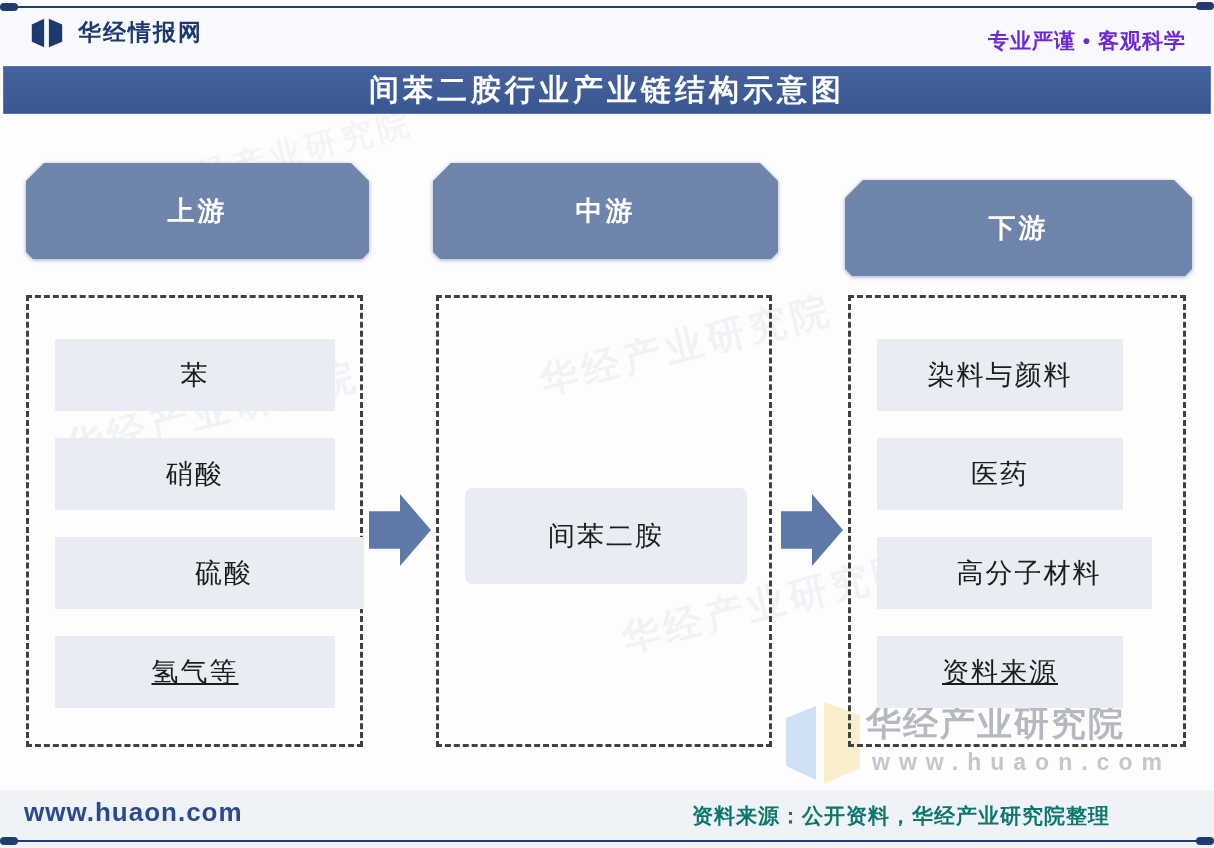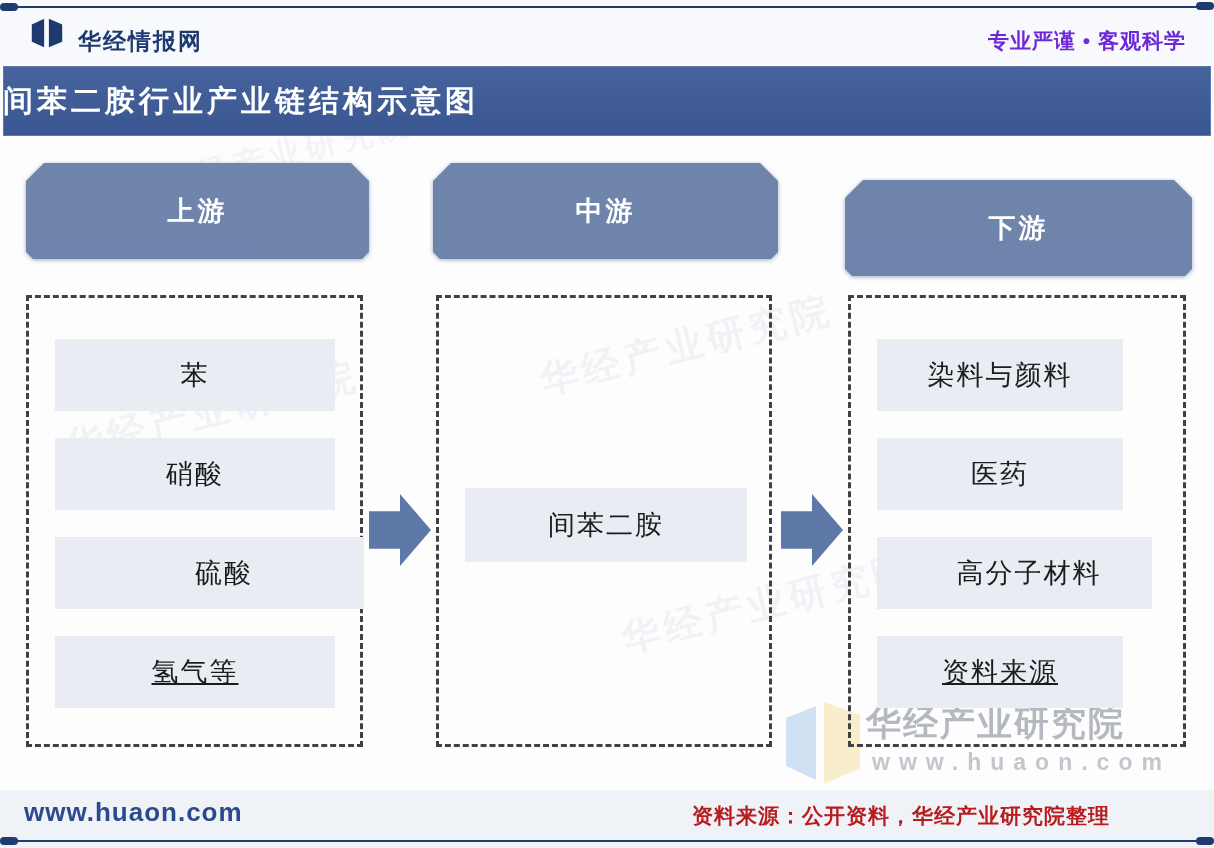--- a/index.html
+++ b/index.html
@@ -7,29 +7,29 @@
     position:relative; width:1214px; height:848px; margin:0 auto;
     background:#fdfdfe; overflow:hidden;
     font-family:"Liberation Sans","DejaVu Sans",sans-serif;
   }
   
   .topbar { position:absolute; top:0; left:0; right:0; height:64px; background:#f7f9fc; }
   .topline { position:absolute; top:6px; left:6px; right:6px; height:2px; background:#1e3c6e; }
   .linecap { position:absolute; width:18px; height:8px; border-radius:4px; background:#1e3c6e; }
   .cap-tl { top:3px; left:0; }
   .cap-tr { top:2px; right:0; }
-  .brand { position:absolute; left:28px; top:17px; display:flex; align-items:flex-end; gap:12px; }
+  .brand { position:absolute; left:28px; top:17px; display:flex; align-items:flex-start; gap:12px; }
   .brand-name { font-size:23px; font-weight:bold; color:#1d3a70; letter-spacing:2px; }
   .tagline { position:absolute; right:28px; top:27px; font-size:21px; font-weight:bold; color:#6d28d9; letter-spacing:1px; }
   
   .titlebar {
-    position:absolute; top:66px; left:3px; right:3px; height:70px;
+    position:absolute; top:66px; left:3px; right:3px; height:48px;
     background:linear-gradient(180deg,#47639e 0%,#3a5691 100%);
     box-shadow:inset 0 0 0 1px #5d77a8;
-    display:flex; align-items:center; justify-content:flex-start; z-index:2;
+    display:flex; align-items:center; justify-content:center; z-index:2;
   }
   .titlebar span { color:#ffffff; font-size:30px; font-weight:bold; letter-spacing:4px; }
   
   .colhead-wrap { position:absolute; top:163px; height:96px; filter:drop-shadow(0 1px 2px rgba(50,70,110,.45)); z-index:2; }
   .colhead {
     width:100%; height:100%; background:linear-gradient(180deg,#74899f22,#0000), #6e84ac;
     clip-path:polygon(18px 0, calc(100% - 18px) 0, 100% 18px, 100% calc(100% - 7px),
                       calc(100% - 7px) 100%, 7px 100%, 0 calc(100% - 7px), 0 18px);
     display:flex; align-items:center; justify-content:center;
     color:#fff; font-size:27px; font-weight:bold; letter-spacing:3px;
@@ -44,31 +44,31 @@
   .box-down{ left:848px; width:338px; }
   
   .item {
     position:absolute; height:72px; background:#e9edf3; z-index:2;
     display:flex; align-items:center; justify-content:center;
     font-size:27px; color:#1c1c1c; letter-spacing:2px;
   }
   .up-item   { left:55px;  width:280px; }
   .down-item { left:877px; width:246px; }
   .row1 { top:339px; } .row2 { top:438px; } .row3 { top:537px;padding-left:29px; } .row4 { top:636px;text-decoration:underline; }
-  .mid-item { left:465px; width:282px; top:488px; height:74px; }
+  .mid-item { left:465px; width:282px; top:488px; height:96px;border-radius:7px; }
   
   .arrow {
     position:absolute; top:494px; width:62px; height:72px; background:#5e79a7; z-index:2;
     clip-path:polygon(0 24%, 50% 24%, 50% 0, 100% 50%, 50% 100%, 50% 76%, 0 76%);
   }
   .arrow1 { left:369px; } .arrow2 { left:781px; }
   
   .footer { position:absolute; top:790px; left:0; right:0; bottom:0; background:#eff3f8; z-index:2; }
   .site { position:absolute; left:24px; top:7px; font-size:26px; font-weight:bold; color:#2b4a8e; letter-spacing:1px; }
-  .source { position:absolute; right:104px; top:12px; font-size:21px; font-weight:600; color:#b91c1c; letter-spacing:1px; }
+  .source { position:absolute; right:104px; top:12px; font-size:21px; font-weight:600; color:#0f766e; letter-spacing:1px; }
   .bottomline { position:absolute; left:6px; right:6px; top:50px; height:2px; background:#1e3c6e; }
   .cap-bl { top:47px; left:0; } .cap-br { top:47px; right:0; }
   
   .wm-logo { position:absolute; left:782px; top:700px; z-index:0; }
   .wm-org { position:absolute; left:866px; top:700px; font-size:35px; font-weight:600; color:#b5b9bf; letter-spacing:2px; z-index:0; white-space:nowrap; }
   .wm-url { position:absolute; left:872px; top:749px; font-size:23px; font-weight:600; color:#c3c7cd; letter-spacing:9px; z-index:0; white-space:nowrap; }
   .wm-diag {
     position:absolute; z-index:0; font-size:38px; font-weight:bold; letter-spacing:5px;
     color:rgba(125,145,180,0.10); transform:rotate(-14deg); white-space:nowrap;
   }

